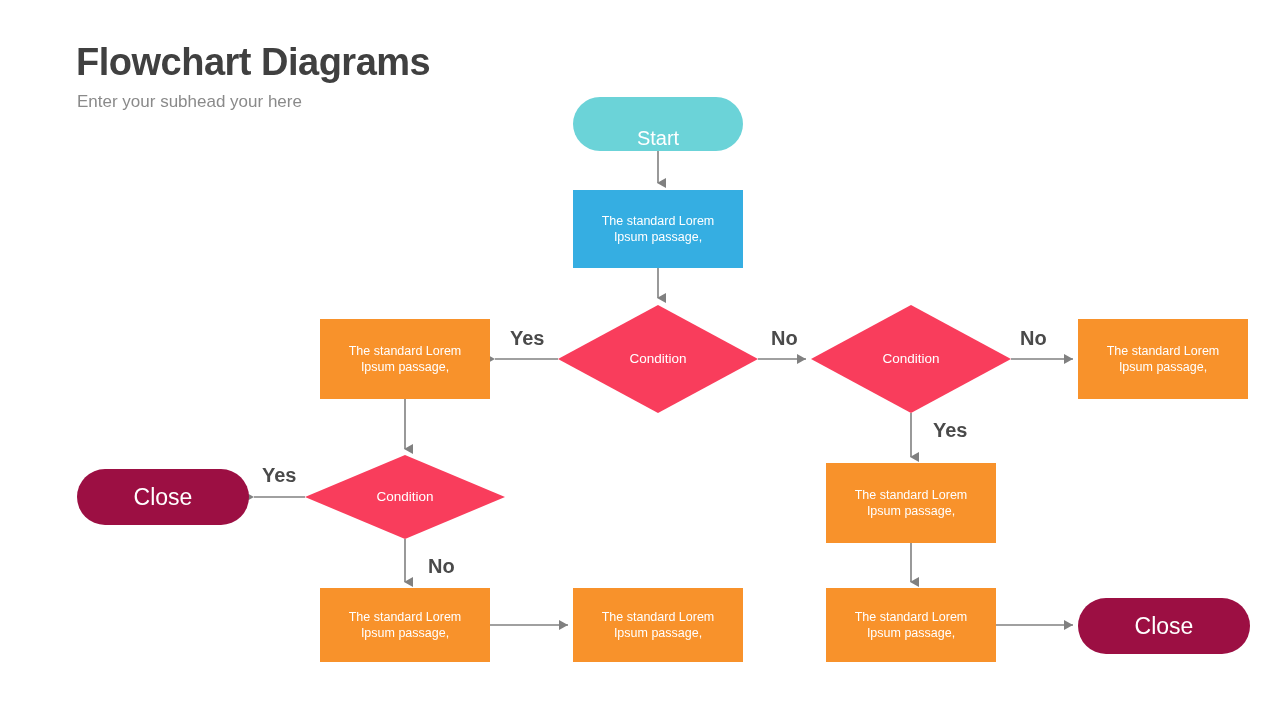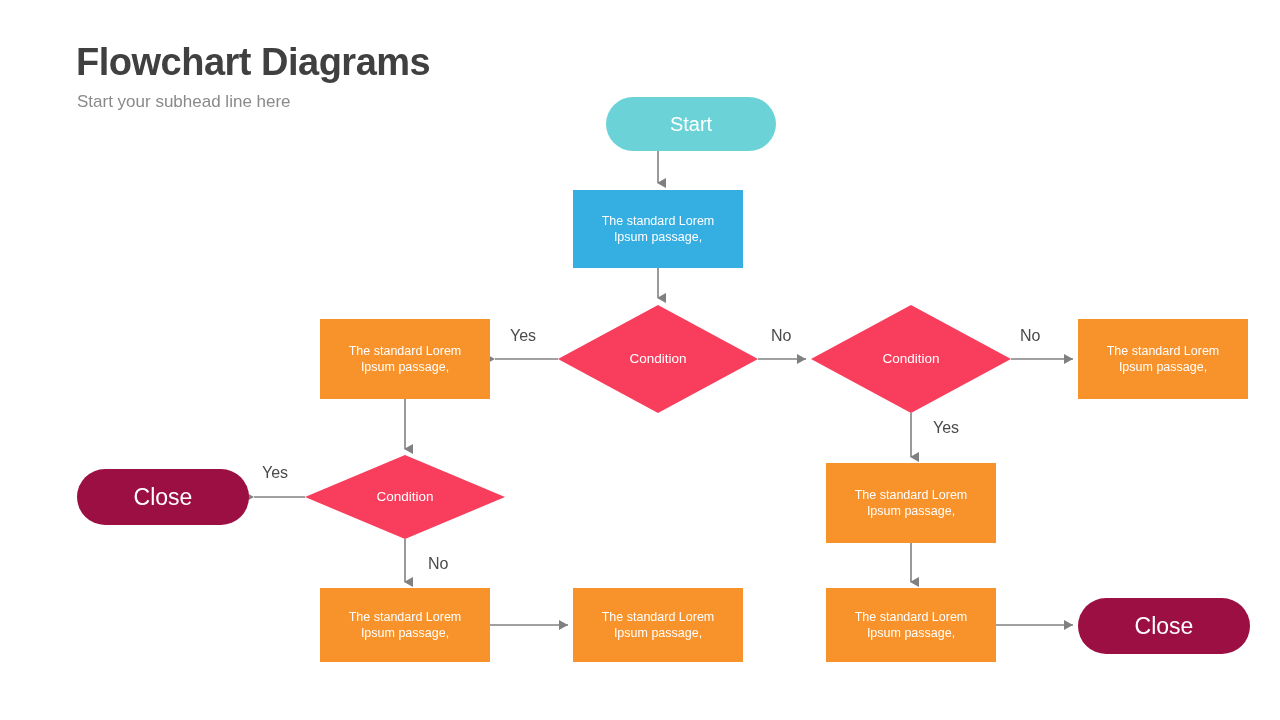--- a/index.html
+++ b/index.html
@@ -74,33 +74,33 @@
 
   
   .node-decision {
     font-size: 13.5px;
     clip-path: polygon(50% 0%, 100% 50%, 50% 100%, 0% 50%);
   }
 
   
   .edge-label {
     position: absolute;
-    font-size: 16px;
-    font-weight: normal;
+    font-size: 20px;
+    font-weight: bold;
     color: #4a4a4a;
     white-space: nowrap;
   }
 </style>
 </head>
 <body>
 
 <div id="canvas" style="background: rgb(255, 255, 255); margin-left: 23px;">
 
   <div id="page-title" style="color: rgb(64, 64, 64);">Flowchart Diagrams</div>
-  <div id="page-subtitle" style="color: rgb(138, 138, 138);">Start your subhead line here</div>
+  <div id="page-subtitle" style="color: rgb(138, 138, 138);">Enter your subhead your here</div>
 
   <svg id="connectors" viewBox="0 0 1280 720">
     <defs>
       <marker id="arrowDown" markerWidth="10" markerHeight="10" refX="5" refY="8" orient="auto" markerUnits="userSpaceOnUse">
         <path d="M0,0 L10,0 L5,9 Z" fill="#808080"></path>
       </marker>
       <marker id="arrowRight" markerWidth="10" markerHeight="10" refX="9" refY="5" orient="auto" markerUnits="userSpaceOnUse">
         <path d="M0,0 L9,5 L0,10 Z" fill="#808080"></path>
       </marker>
       <marker id="arrowLeft" markerWidth="10" markerHeight="10" refX="1" refY="5" orient="auto" markerUnits="userSpaceOnUse">
@@ -117,21 +117,21 @@
       <line x1="382" y1="399" x2="382" y2="449" marker-end="url(#arrowDown)"></line>
       <line x1="282" y1="497" x2="231" y2="497" marker-end="url(#arrowLeft)"></line>
       <line x1="382" y1="539" x2="382" y2="582" marker-end="url(#arrowDown)"></line>
       <line x1="888" y1="413" x2="888" y2="457" marker-end="url(#arrowDown)"></line>
       <line x1="888" y1="543" x2="888" y2="582" marker-end="url(#arrowDown)"></line>
       <line x1="467" y1="625" x2="545" y2="625" marker-end="url(#arrowRight)"></line>
       <line x1="973" y1="625" x2="1050" y2="625" marker-end="url(#arrowRight)"></line>
     </g>
   </svg>
 
-  <div class="node node-start" style="left: 583px; top: 97px; width: 170px; height: 54px; background: rgb(107, 211, 216);">
+  <div class="node node-start" style="left: 550px; top: 97px; width: 170px; height: 54px; background: rgb(107, 211, 216); align-items: flex-end;">
       <span>Start</span>
     </div>
   <div class="node node-process" style="left: 550px; top: 190px; width: 170px; height: 78px; background: rgb(53, 174, 226);">
       <span>The standard Lorem Ipsum passage,</span>
     </div>
   <div class="node node-decision" style="left: 535px; top: 305px; width: 200px; height: 108px; background: rgb(249, 61, 92);">
       <span>Condition</span>
     </div>
   <div class="node node-decision" style="left: 788px; top: 305px; width: 200px; height: 108px; background: rgb(249, 61, 92);">
       <span>Condition</span>

